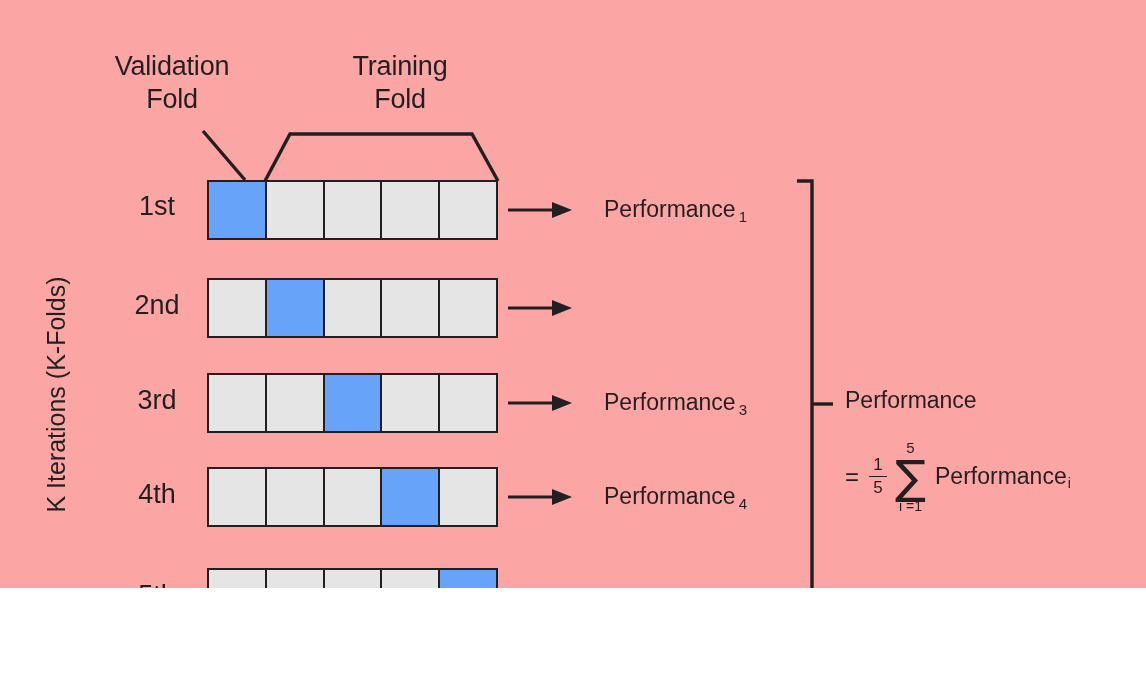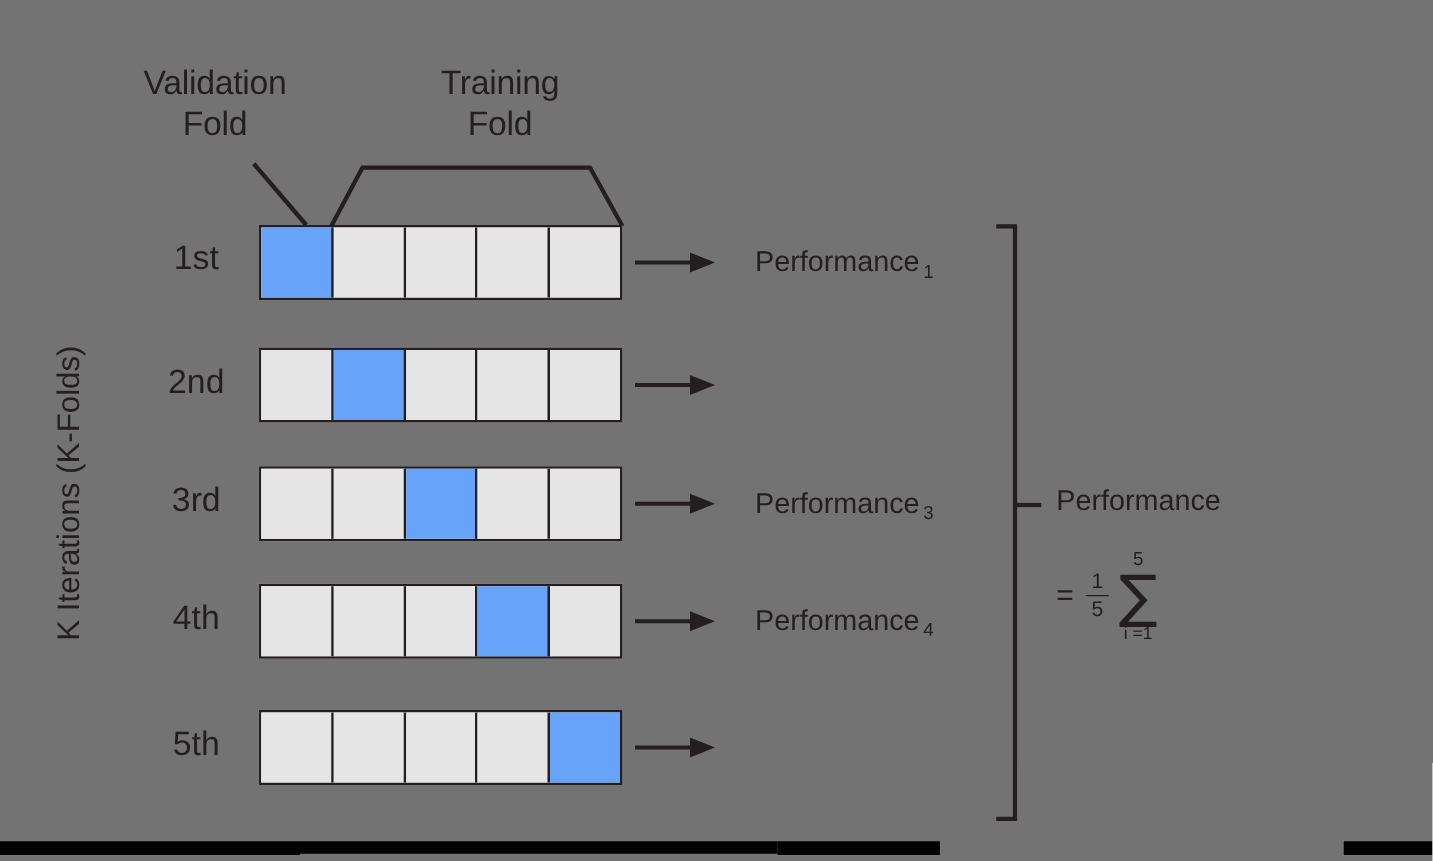--- a/index.html
+++ b/index.html
@@ -7,22 +7,22 @@
     padding: 0;
     background: #ffffff;
   }
   body {
     font-family: "Liberation Sans", sans-serif;
     color: #231f20;
   }
   #canvas {
     position: relative;
     width: 1146px;
-    height: 689px;
-    background: #737373;
+    height: 588px;
+    background: #fca5a5;
     overflow: hidden;
   }
 
   .abs { position: absolute; }
 
   
   .hdr {
     text-align: center;
     font-size: 27px;
     line-height: 33px;
@@ -256,20 +256,23 @@
     <span class="frac">
       <span class="num">1</span>
       <span class="bar"></span>
       <span class="den">5</span>
     </span>
     <span class="sigma-group">
       <span class="lim-top">5</span>
       <span class="sigma">∑</span>
       <span class="lim-bot">i =1</span>
     </span>
+    <span class="formula-term">
+      <span>Performance</span><sub>i</sub>
+    </span>
   </div>
 
   <div class="abs black-bar" style="left:0px;   top:673px; width:240px; height:11px;"></div>
   <div class="abs black-bar" style="left:240px; top:673px; width:382px; height:10px;"></div>
   <div class="abs black-bar" style="left:622px; top:673px; width:130px; height:11px;"></div>
   <div class="abs black-bar" style="left:1075px; top:673px; width:71px; height:11px;"></div>
 
 </div>
 
 </body></html>

